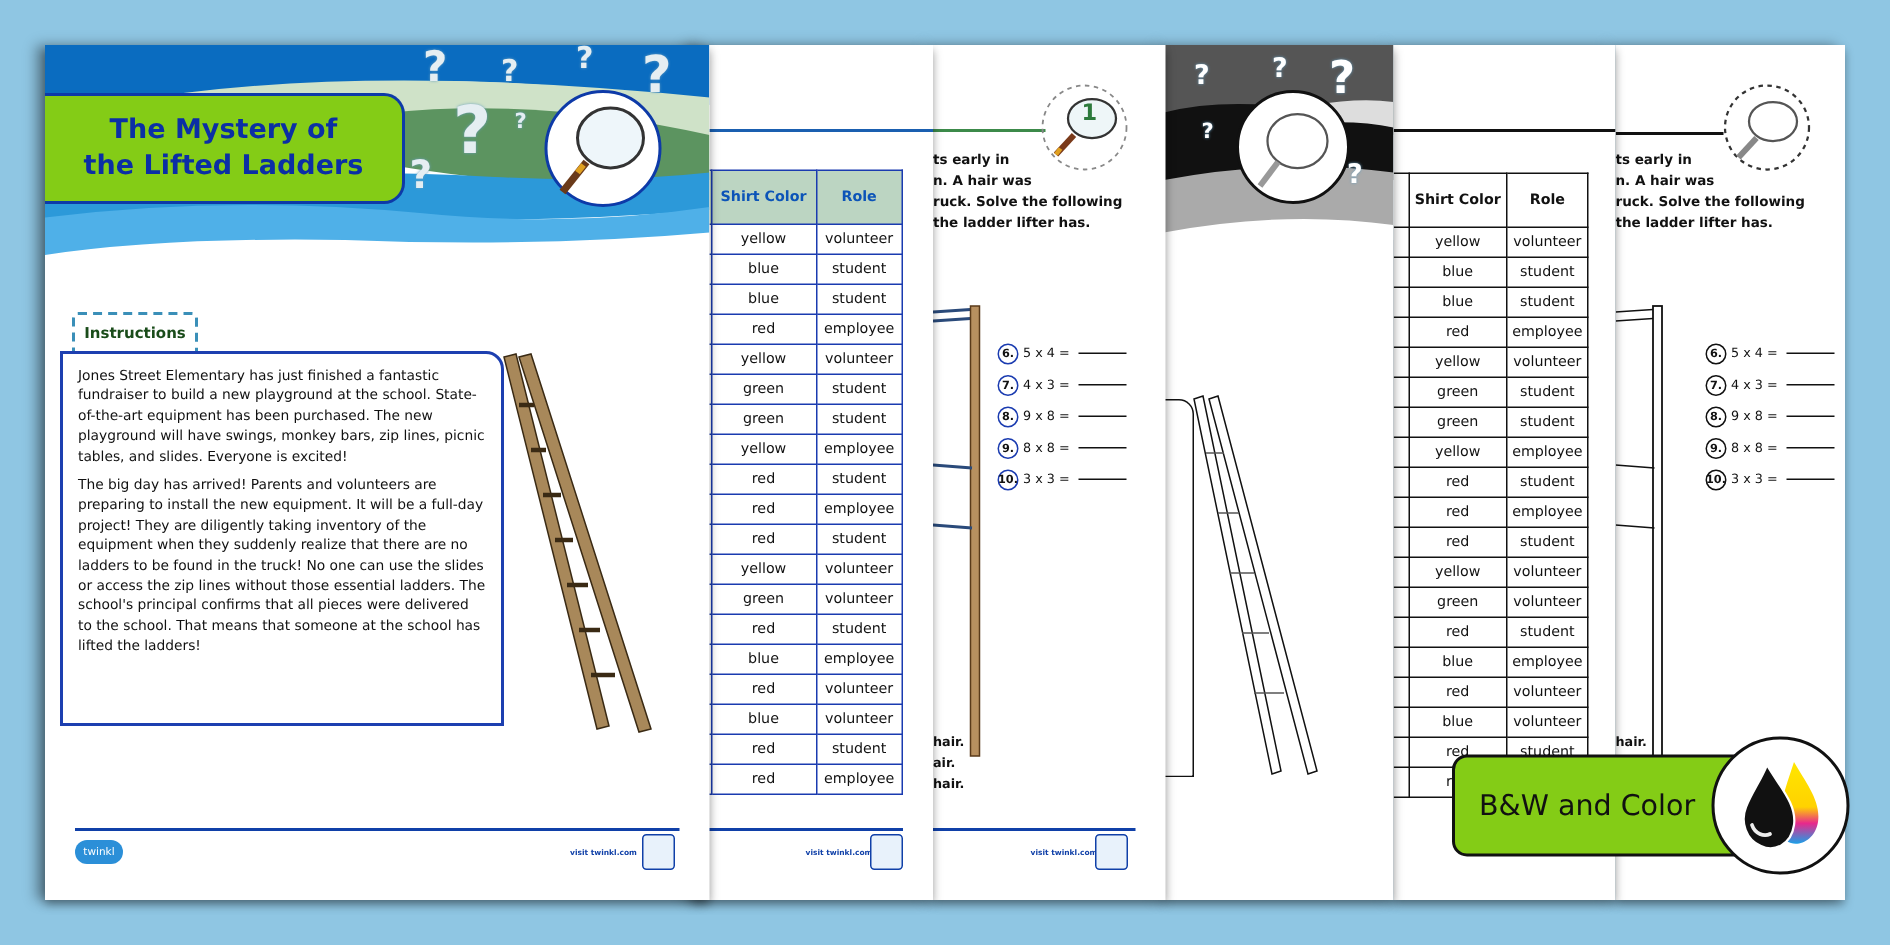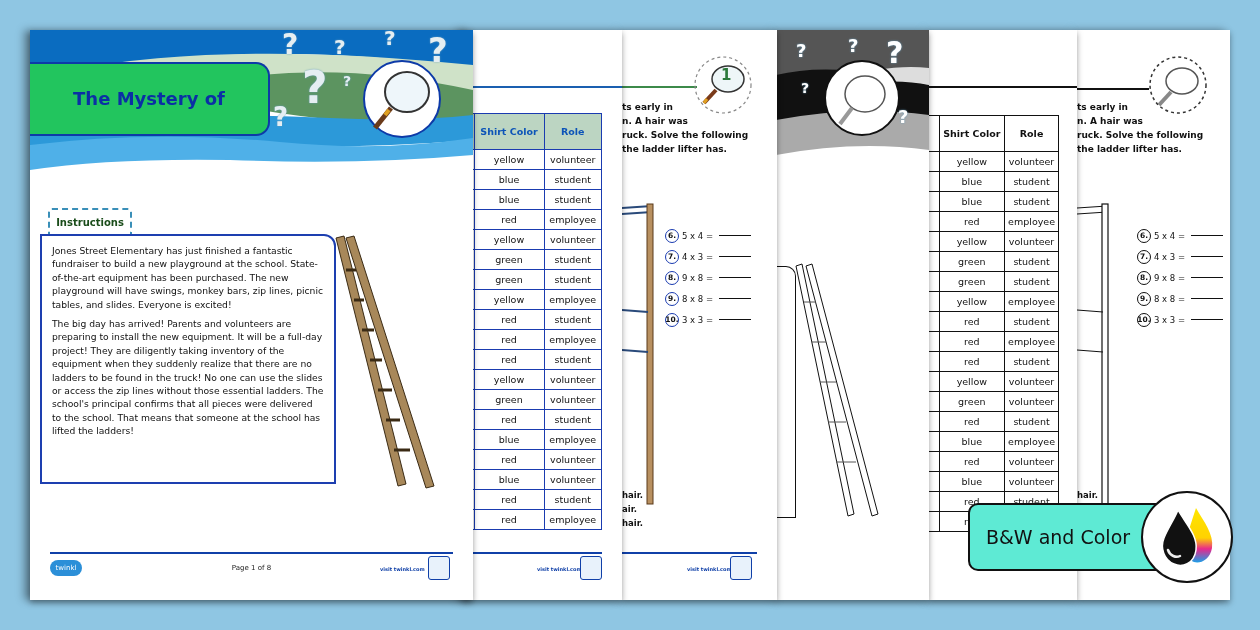--- a/index.html
+++ b/index.html
@@ -15,21 +15,21 @@
   .p2 { left: 462px; width: 160px; z-index: 5; }
   .p3 { left: 622px; width: 155px; z-index: 4; }
   .p4 { left: 776px; width: 153px; z-index: 3; }
   .p5 { left: 929px; width: 148px; z-index: 2; }
   .p6 { left: 1077px; width: 153px; z-index: 1; }
 
   
   .hdr { position: absolute; left: 0; top: 0; width: 100%; height: 160px; }
   .title-box {
     position: absolute; left: 0; top: 32px; width: 240px; height: 74px;
-    background: #22c55e; border: 2px solid #0d3aa8; border-left: none;
+    background: #84cc16; border: 2px solid #0d3aa8; border-left: none;
     border-radius: 0 14px 14px 0;
     display: flex; flex-direction: column; align-items: center; justify-content: center;
   }
   .title-box span { color: #0b2fa5; font-family: "DejaVu Sans", sans-serif; font-weight: bold; font-size: 18px; line-height: 24px; }
   .qmark { position: absolute; color: #e5eef2; font-weight: bold; font-family: "DejaVu Sans", sans-serif; text-shadow: 0 0 2px #6aa0c0; }
 
   .mag {
     position: absolute; border-radius: 50%; background: #fff;
     border: 2px solid #0d3aa8; display: flex; align-items: center; justify-content: center;
   }
@@ -69,21 +69,21 @@
   .problems .row { height: 21px; display: flex; align-items: center; gap: 3px; }
   .num-circ { width: 14px; height: 14px; border-radius: 50%; border: 1.5px solid #1a3bb0; font-size: 7.5px; display: flex; align-items: center; justify-content: center; font-weight: bold; }
   .bw .num-circ { border-color: #111; }
   .blank { display: inline-block; width: 32px; border-bottom: 1px solid #111; margin-left: 3px; }
   .hair-lines { position: absolute; left: 0; font-size: 8.5px; font-weight: bold; line-height: 14px; color: #111; }
 
   .bw-badge {
     position: absolute; left: 968px; top: 503px; width: 292px; height: 68px; z-index: 10;
   }
   .bw-pill {
-    position: absolute; left: 0; top: 0; width: 220px; height: 68px; background: #5eead4;
+    position: absolute; left: 0; top: 0; width: 220px; height: 68px; background: #84cc16;
     border: 2px solid #111; border-radius: 10px; display: flex; align-items: center; padding-left: 16px;
     font-size: 19px; color: #111; font-family: "DejaVu Sans", sans-serif;
   }
   .bw-circle {
     position: absolute; left: 173px; top: -12px; width: 92px; height: 92px; border-radius: 50%;
     background: #fff; border: 2px solid #111; display: flex; align-items: center; justify-content: center;
   }
 </style>
 </head>
 <body>
@@ -471,20 +471,21 @@
   </svg>
   <span class="qmark" style="left:252px;top:-2px;font-size:28px;">?</span>
   <span class="qmark" style="left:304px;top:5px;font-size:20px;">?</span>
   <span class="qmark" style="left:354px;top:-4px;font-size:20px;">?</span>
   <span class="qmark" style="left:398px;top:0px;font-size:34px;">?</span>
   <span class="qmark" style="left:272px;top:32px;font-size:44px;">?</span>
   <span class="qmark" style="left:313px;top:43px;font-size:14px;">?</span>
   <span class="qmark" style="left:243px;top:72px;font-size:26px;">?</span>
   <div class="title-box">
     <span>The Mystery of</span>
+    <span>the Lifted Ladders</span>
   </div>
   <div class="mag" style="left:333px;top:30px;width:78px;height:78px;">
     <svg width="70" height="70">
       <ellipse cx="40" cy="28" rx="22" ry="20" fill="#eef6fa" stroke="#333" stroke-width="2"></ellipse>
       <line x1="24" y1="44" x2="8" y2="64" stroke="#6a3a1a" stroke-width="5"></line>
       <line x1="22" y1="46" x2="18" y2="51" stroke="#e0a020" stroke-width="4"></line>
     </svg>
   </div>
 
   <div class="instr-tab">Instructions</div>
@@ -504,21 +505,20 @@
       <line x1="30" y1="96" x2="42" y2="96"></line>
         <line x1="38" y1="126" x2="50" y2="126"></line>
       <line x1="46" y1="156" x2="60" y2="156"></line>
         <line x1="54" y1="186" x2="68" y2="186"></line>
       <line x1="62" y1="216" x2="78" y2="216"></line>
     </g>
   </svg>
 
   <div class="footer-line"></div>
   <div class="twinkl-logo">twinkl</div>
-  <div class="page-num">Page 1 of 8</div>
   <span class="visit" style="left:350px;">visit twinkl.com</span>
   <div class="badge" style="left:398px;"></div>
 </div>
 
 <div class="bw-badge">
   <div class="bw-pill">
     <span>B&amp;W and Color</span>
   </div>
   <div class="bw-circle">
     <svg width="70" height="70" viewBox="0 0 70 70">

